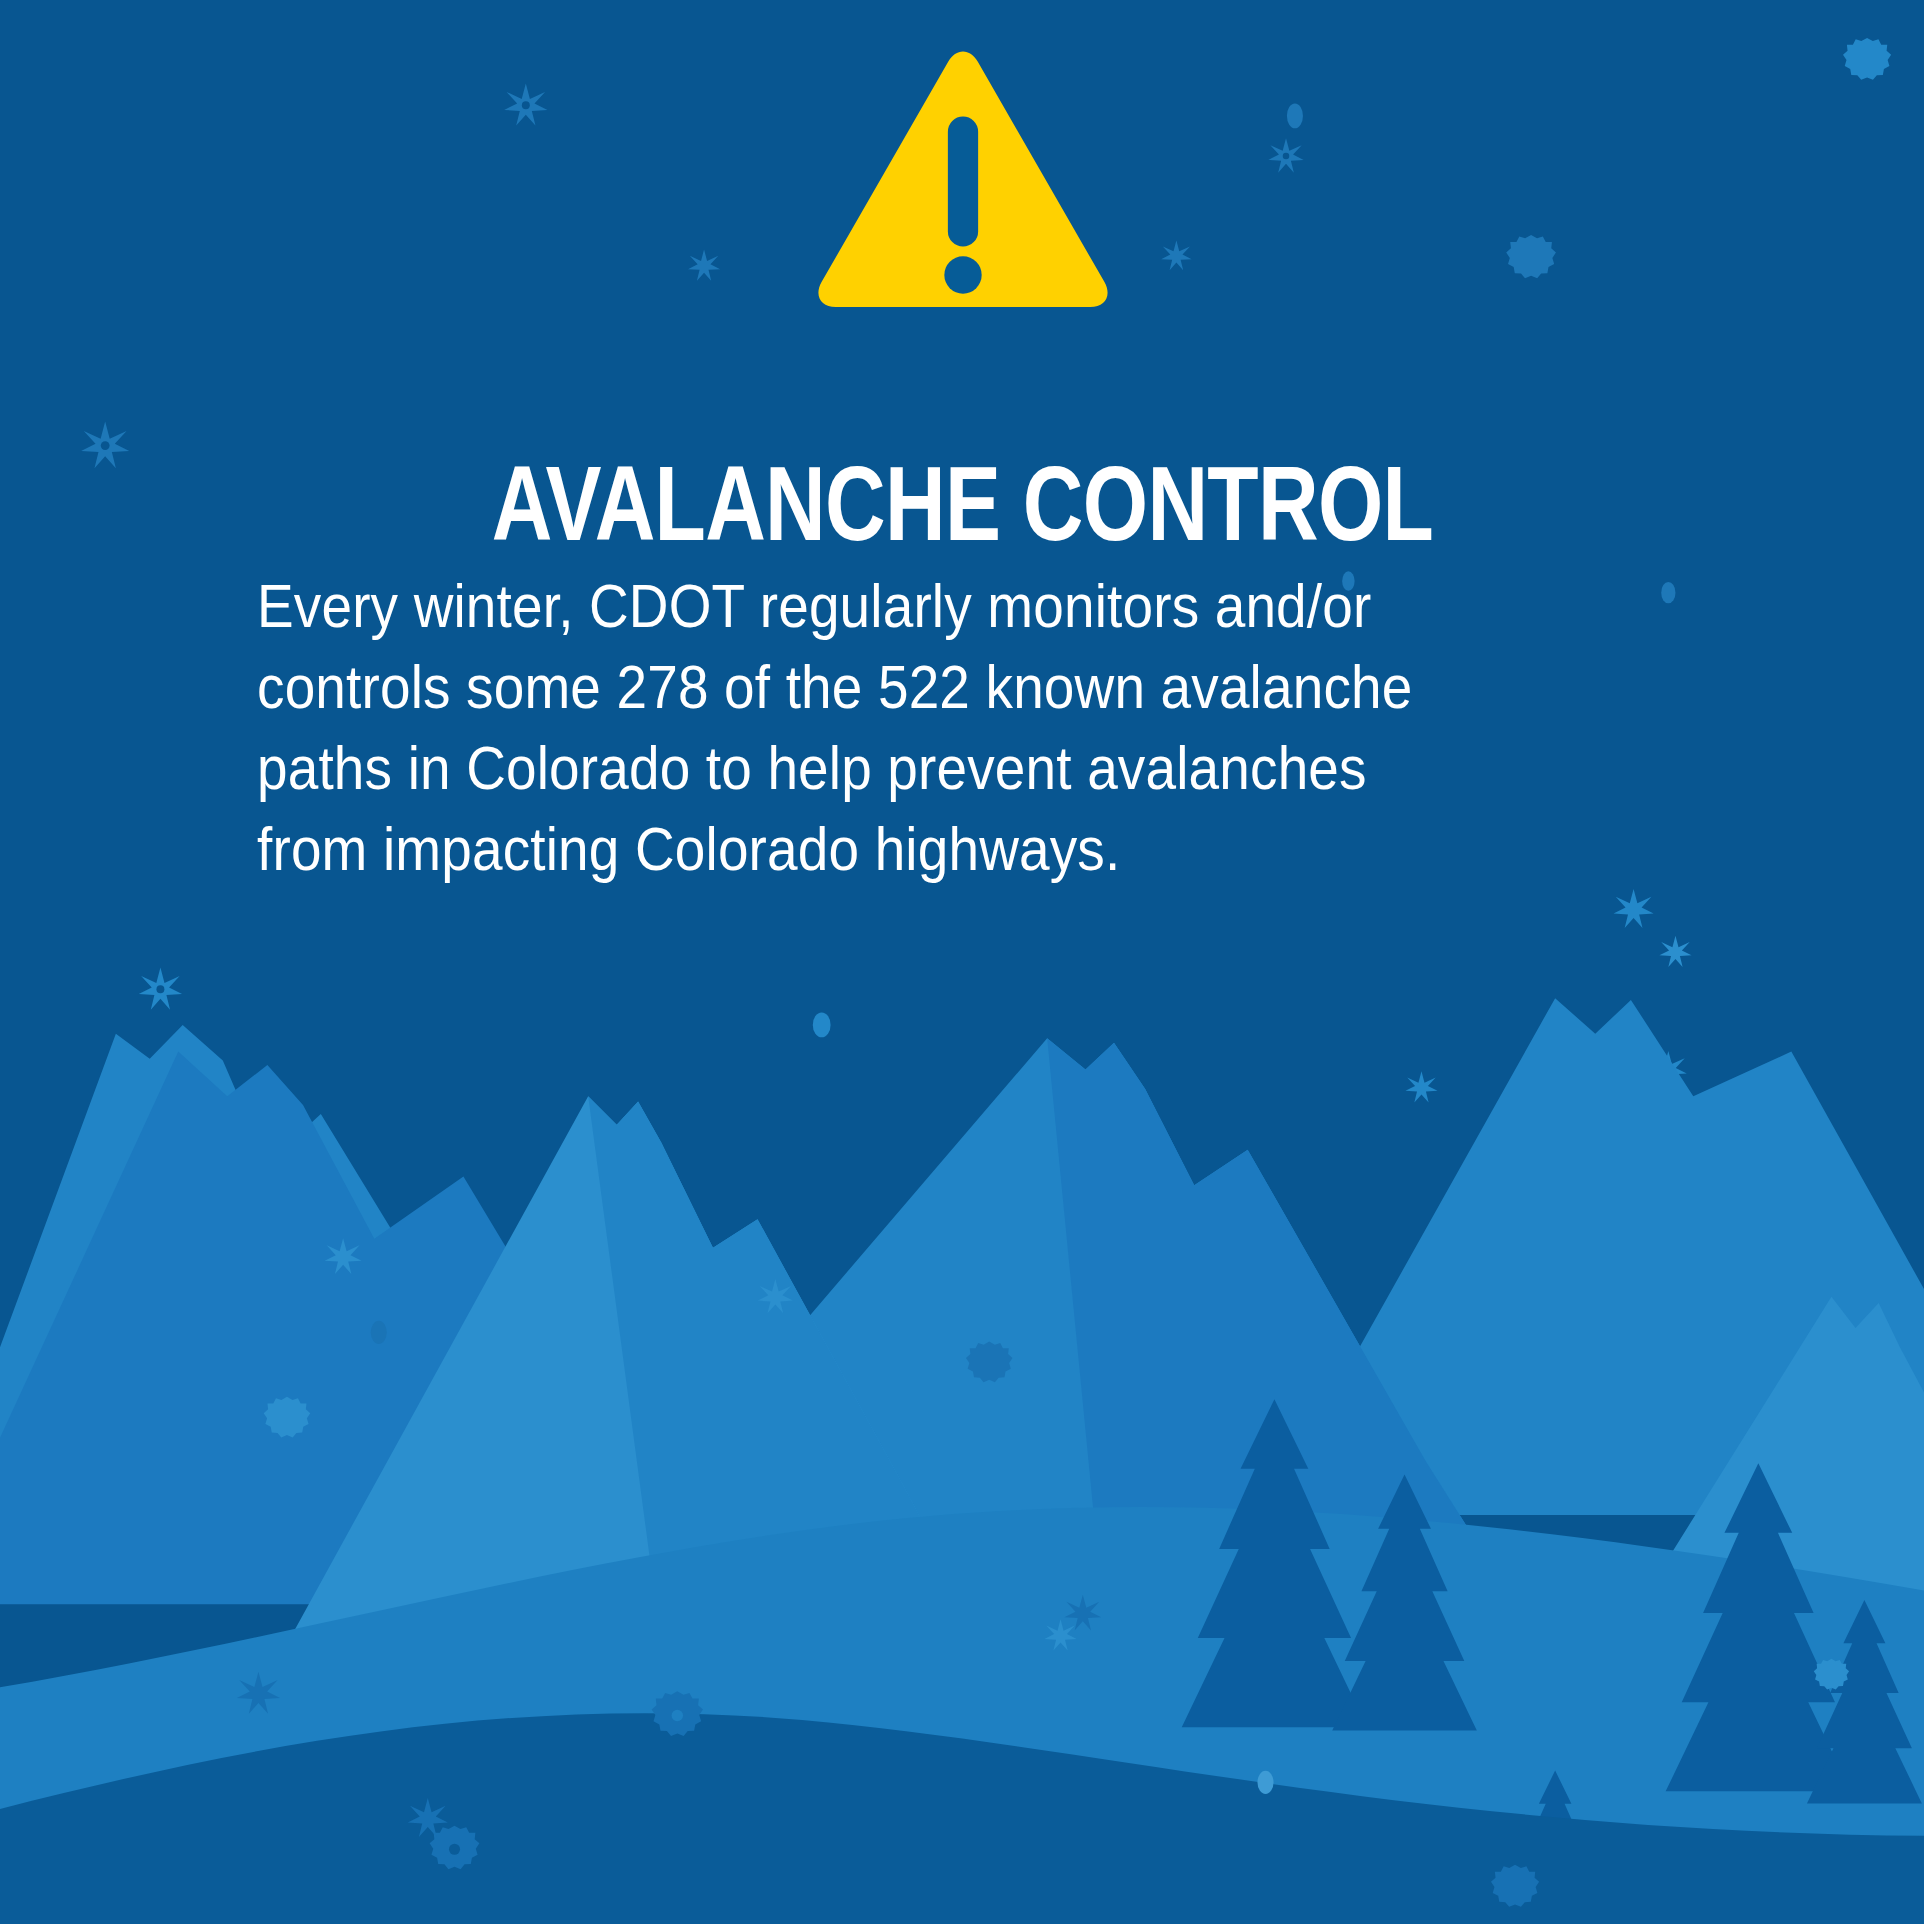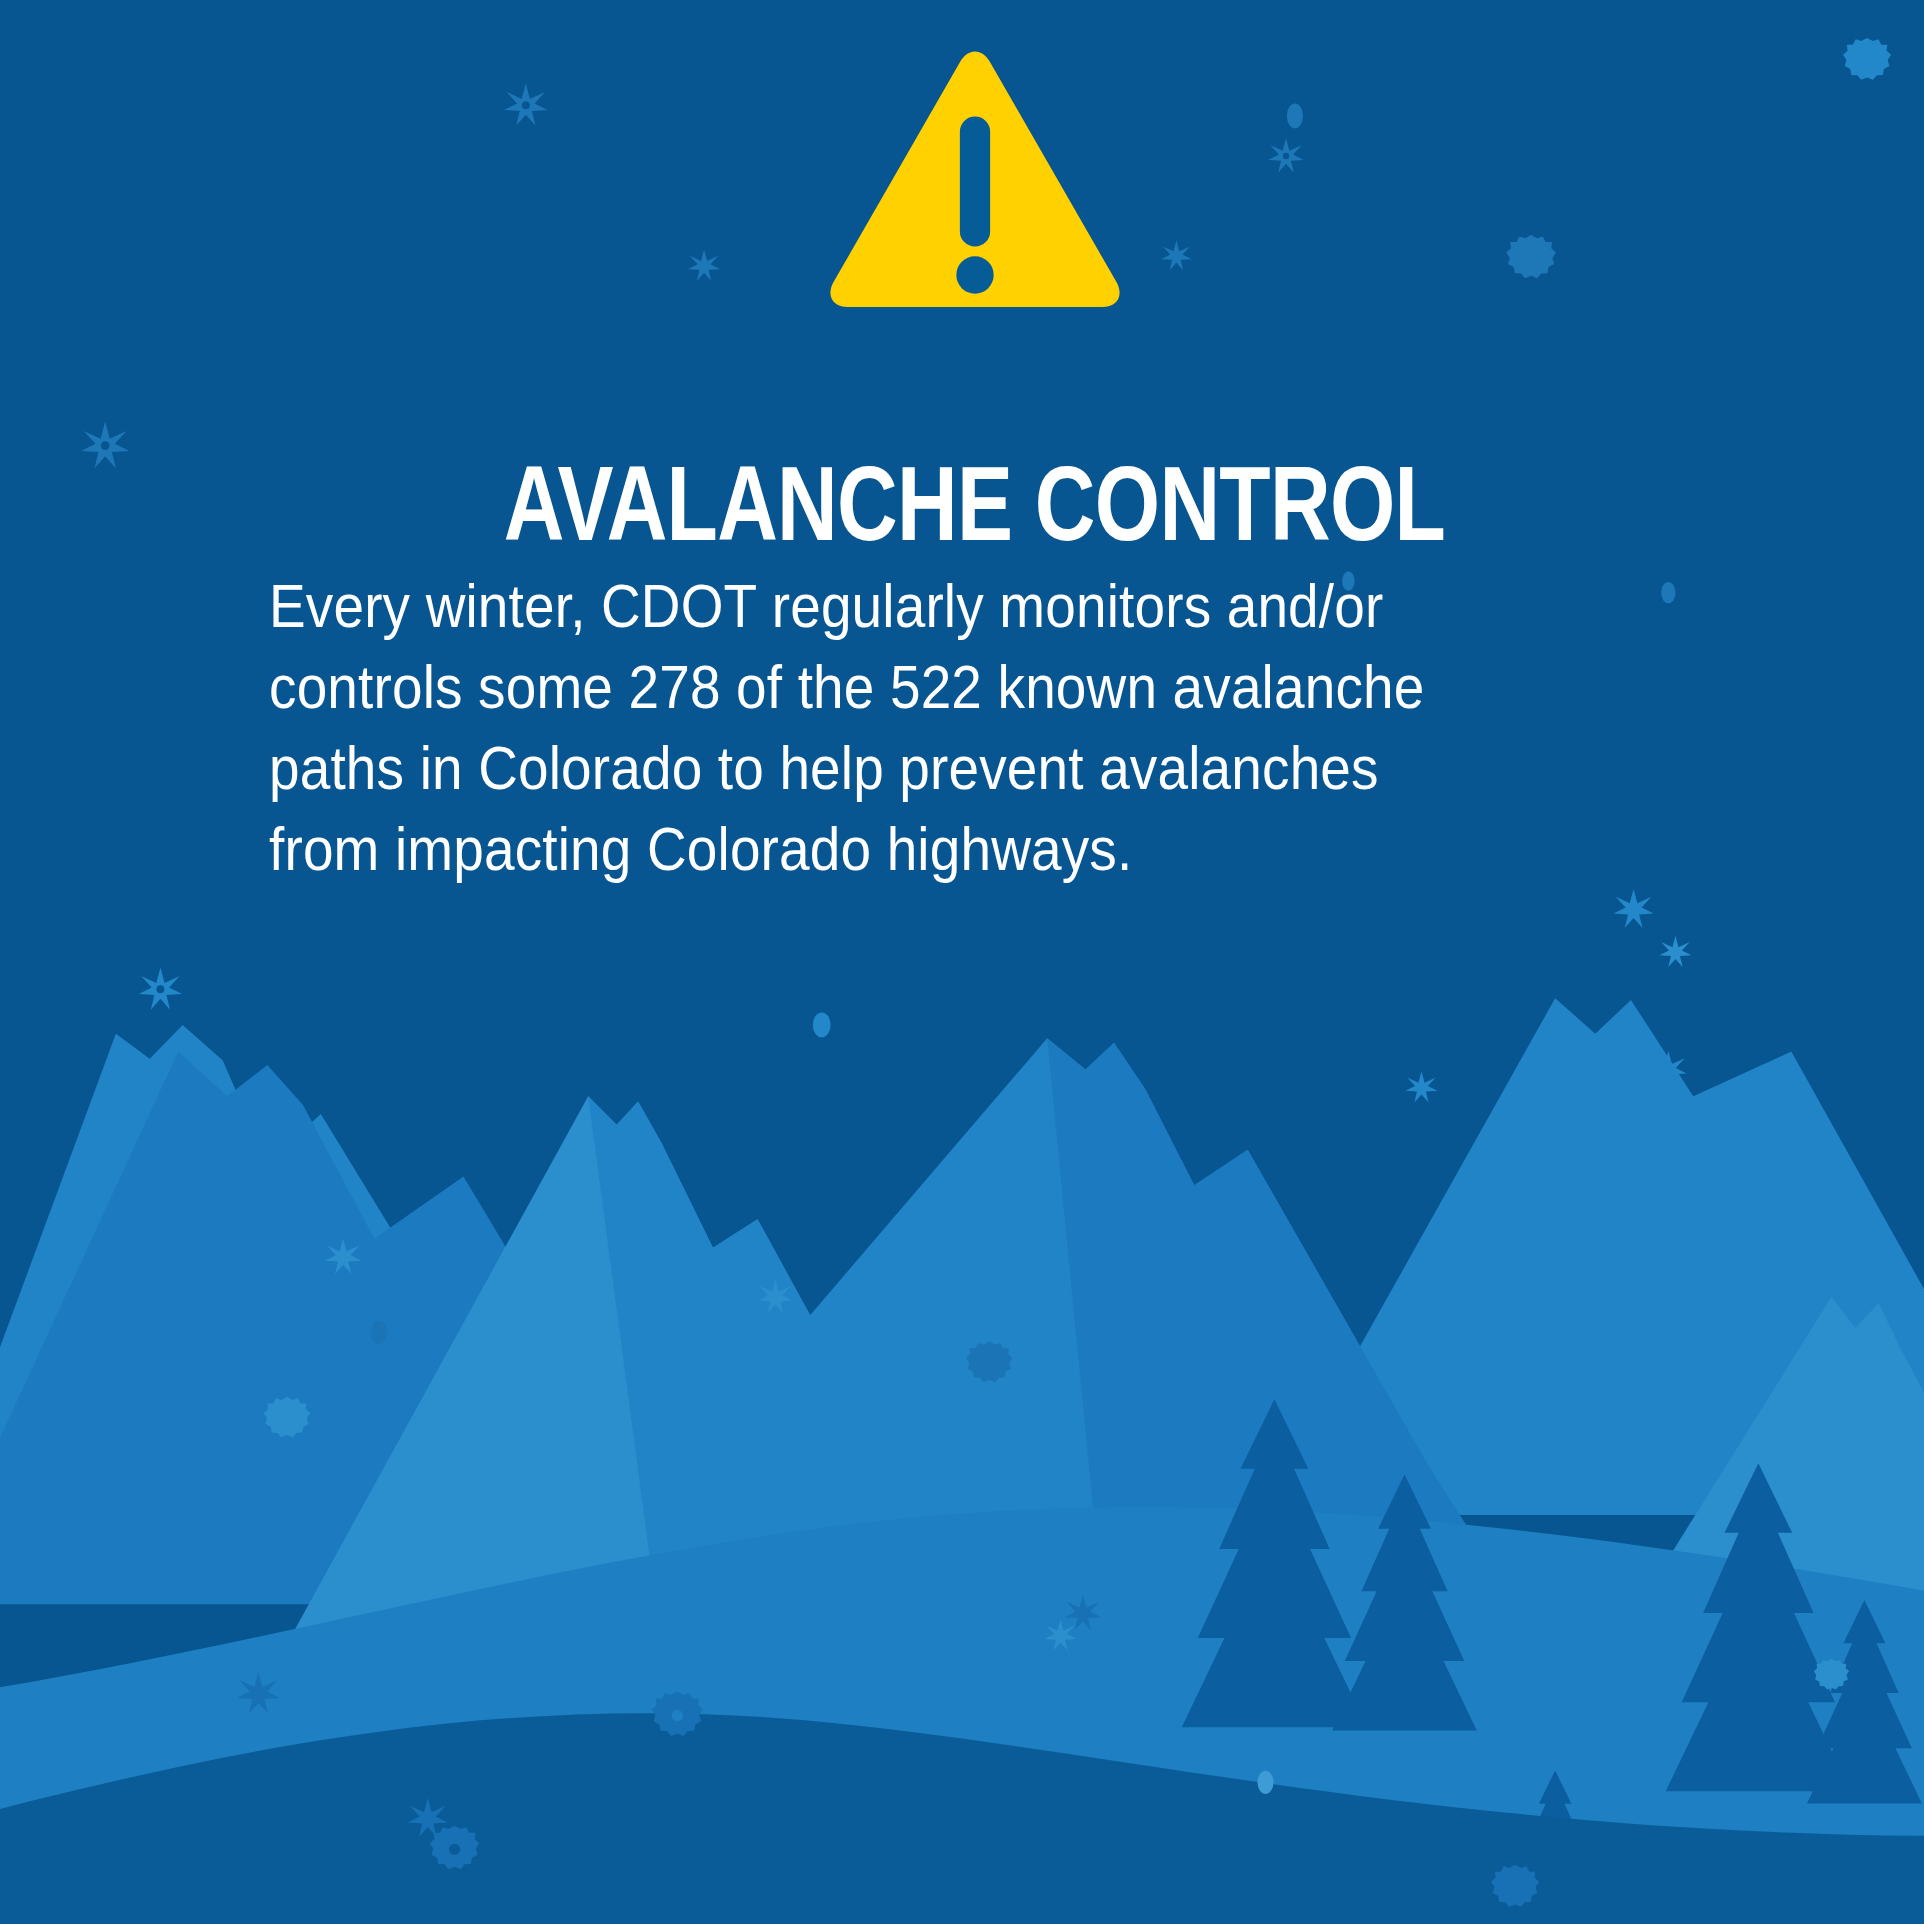--- a/index.html
+++ b/index.html
@@ -24,21 +24,20 @@
     width: 1925px;
     height: 1925px;
     display: block;
   }
 
   
   #content {
     position: absolute;
     inset: 0;
     z-index: 5;
-    margin-left: 12px;
   }
 
   #warning-icon-wrap {
     position: absolute;
     top: 49px;
     left: 0;
     width: 1925px;
     height: 285px;
     display: flex;
     align-items: flex-start;

